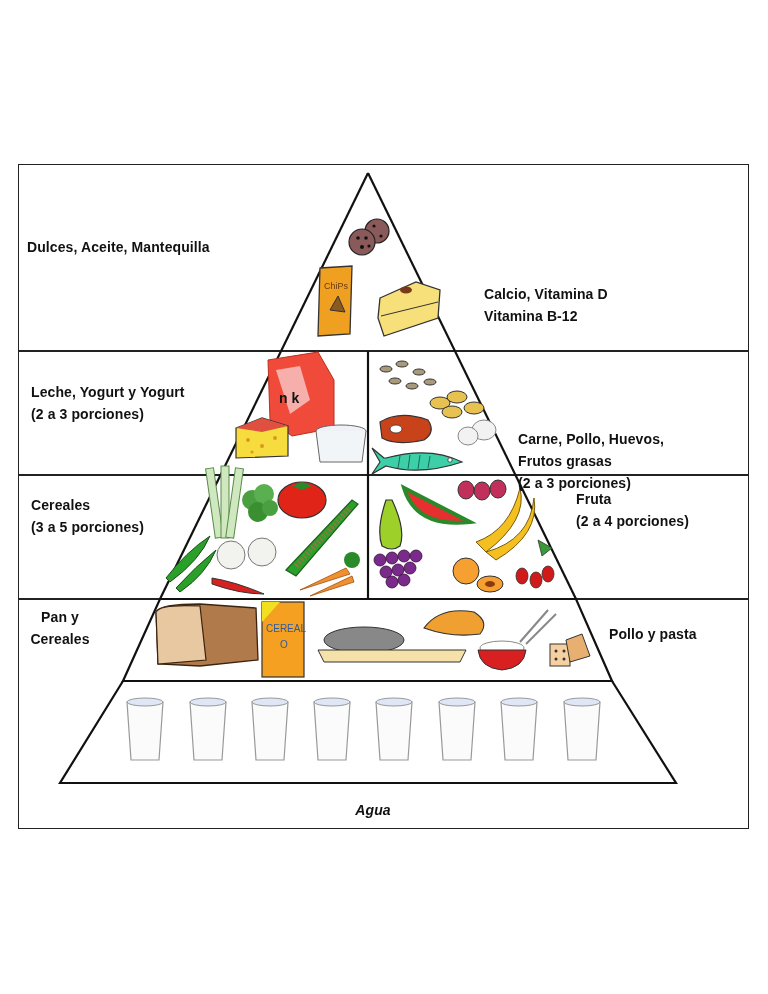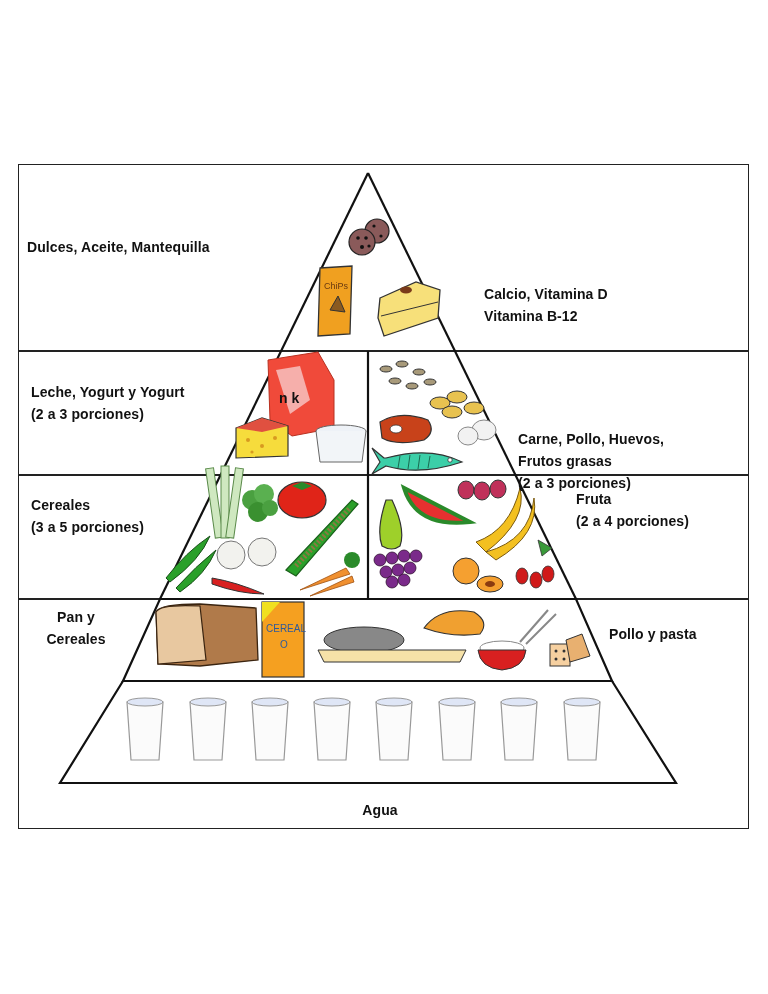--- a/index.html
+++ b/index.html
@@ -251,16 +251,16 @@
 
 <div class="lbl" style="left:27px; top:236px;"><div>Dulces, Aceite, Mantequilla</div></div>
 <div class="lbl" style="left:484px; top:252px;margin-top:31px;"><div>Calcio, Vitamina D</div><div>Vitamina B-12</div></div>
 
 <div class="lbl" style="left:31px; top:381px;"><div>Leche, Yogurt y Yogurt</div><div>(2 a 3 porciones)</div></div>
 <div class="lbl" style="left:518px; top:381px;margin-top:47px;"><div>Carne, Pollo, Huevos,</div><div>Frutos grasas</div><div>(2 a 3 porciones)</div></div>
 
 <div class="lbl" style="left:31px; top:494px;"><div>Cereales</div><div>(3 a 5 porciones)</div></div>
 <div class="lbl" style="left:576px; top:488px;"><div>Fruta</div><div>(2 a 4 porciones)</div></div>
 
-<div class="lbl center" style="left:28px; top:606px; width:96px;"><div>Pan y</div><div>Cereales</div></div>
+<div class="lbl center" style="left:12px; top:606px; width:96px;"><div>Pan y</div><div>Cereales</div></div>
 <div class="lbl" style="left:609px; top:623px;">Pollo y pasta</div>
 
-<div class="lbl center" style="left:325px; top:799px; width:110px;">Agua</div>
+<div class="lbl center" style="left:318px; top:799px; width:110px;font-style:italic;">Agua</div>
 
 </body></html>

